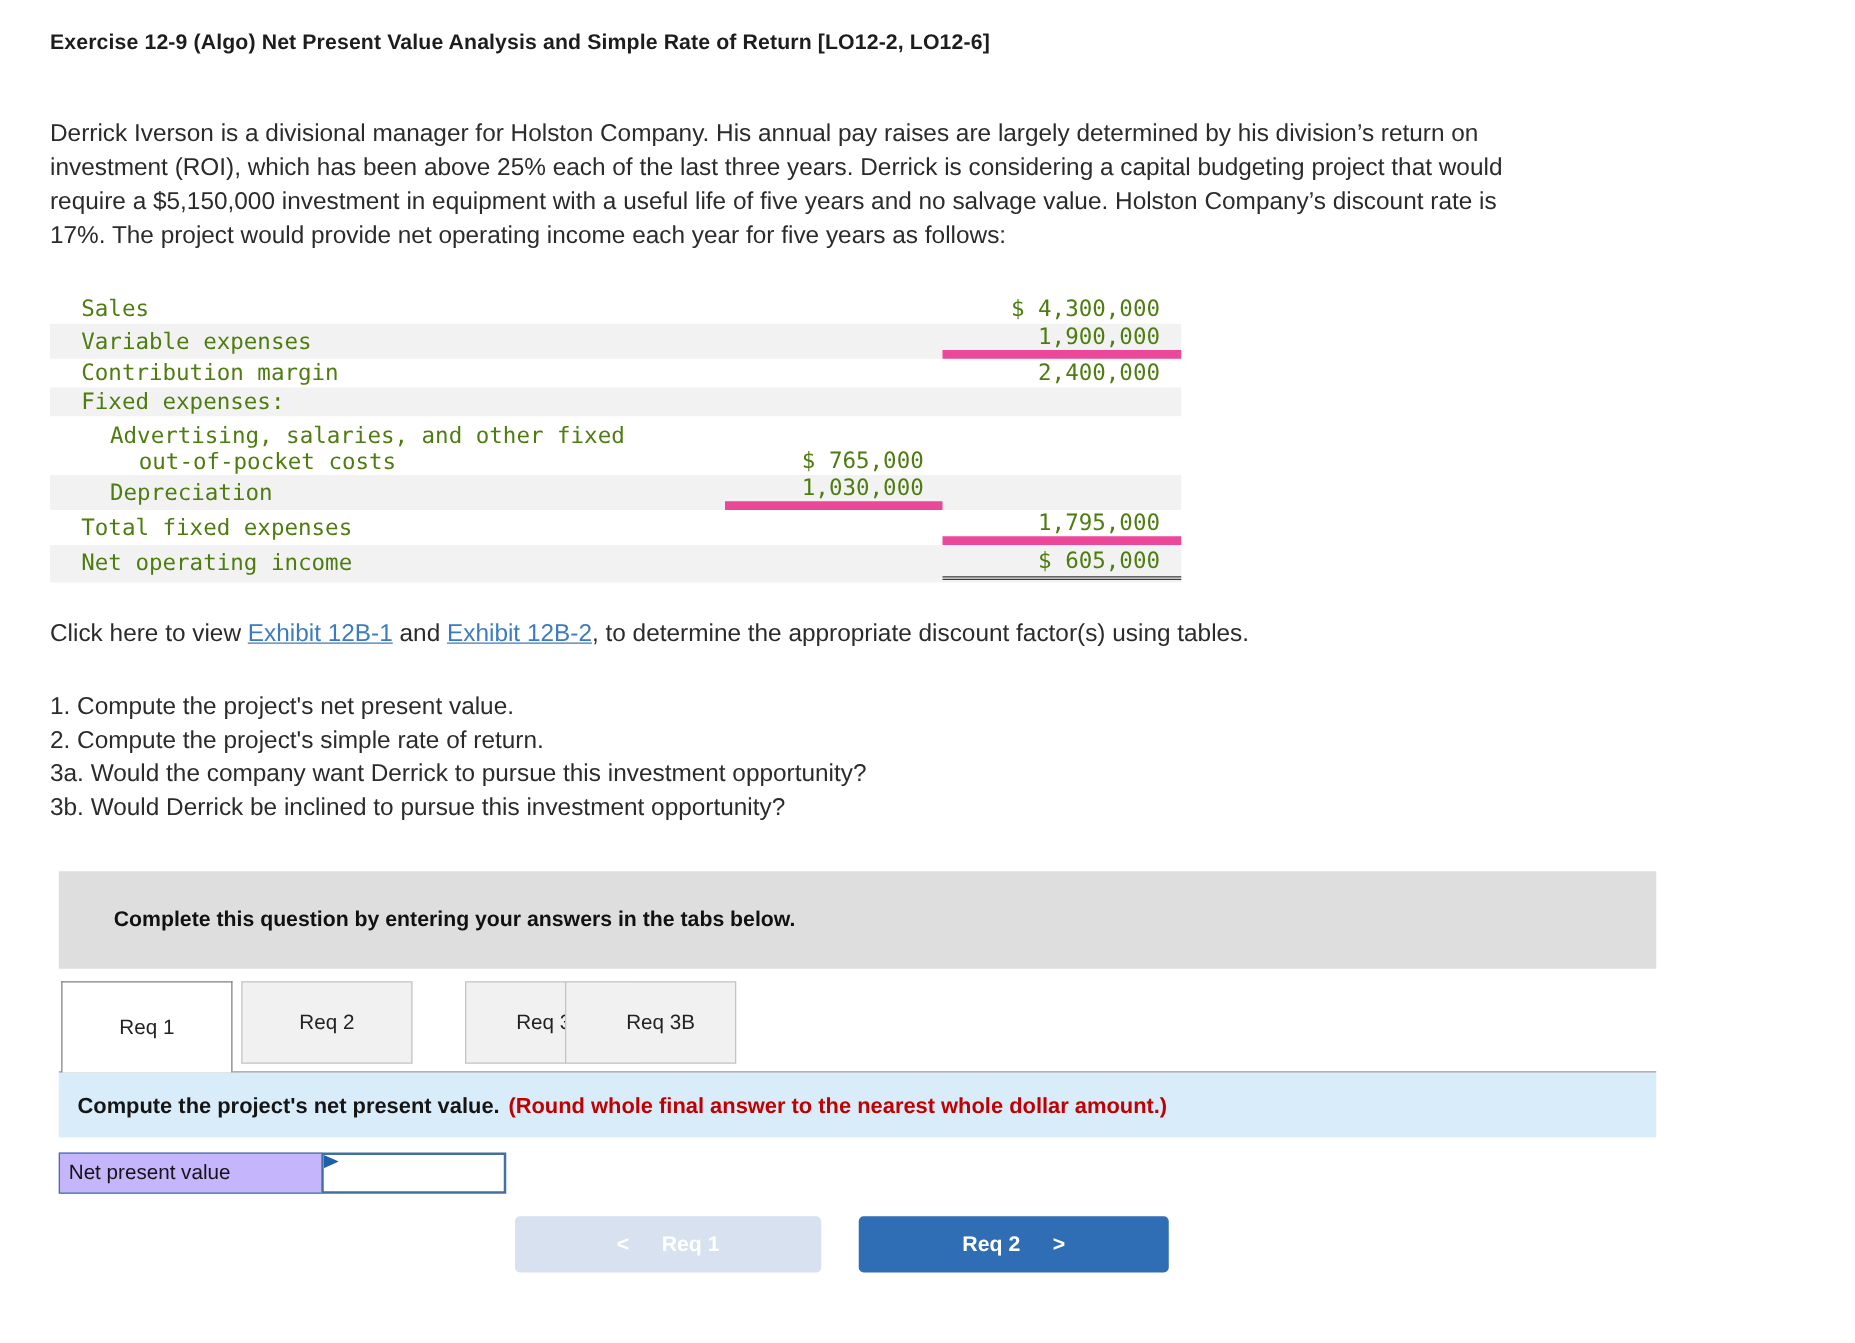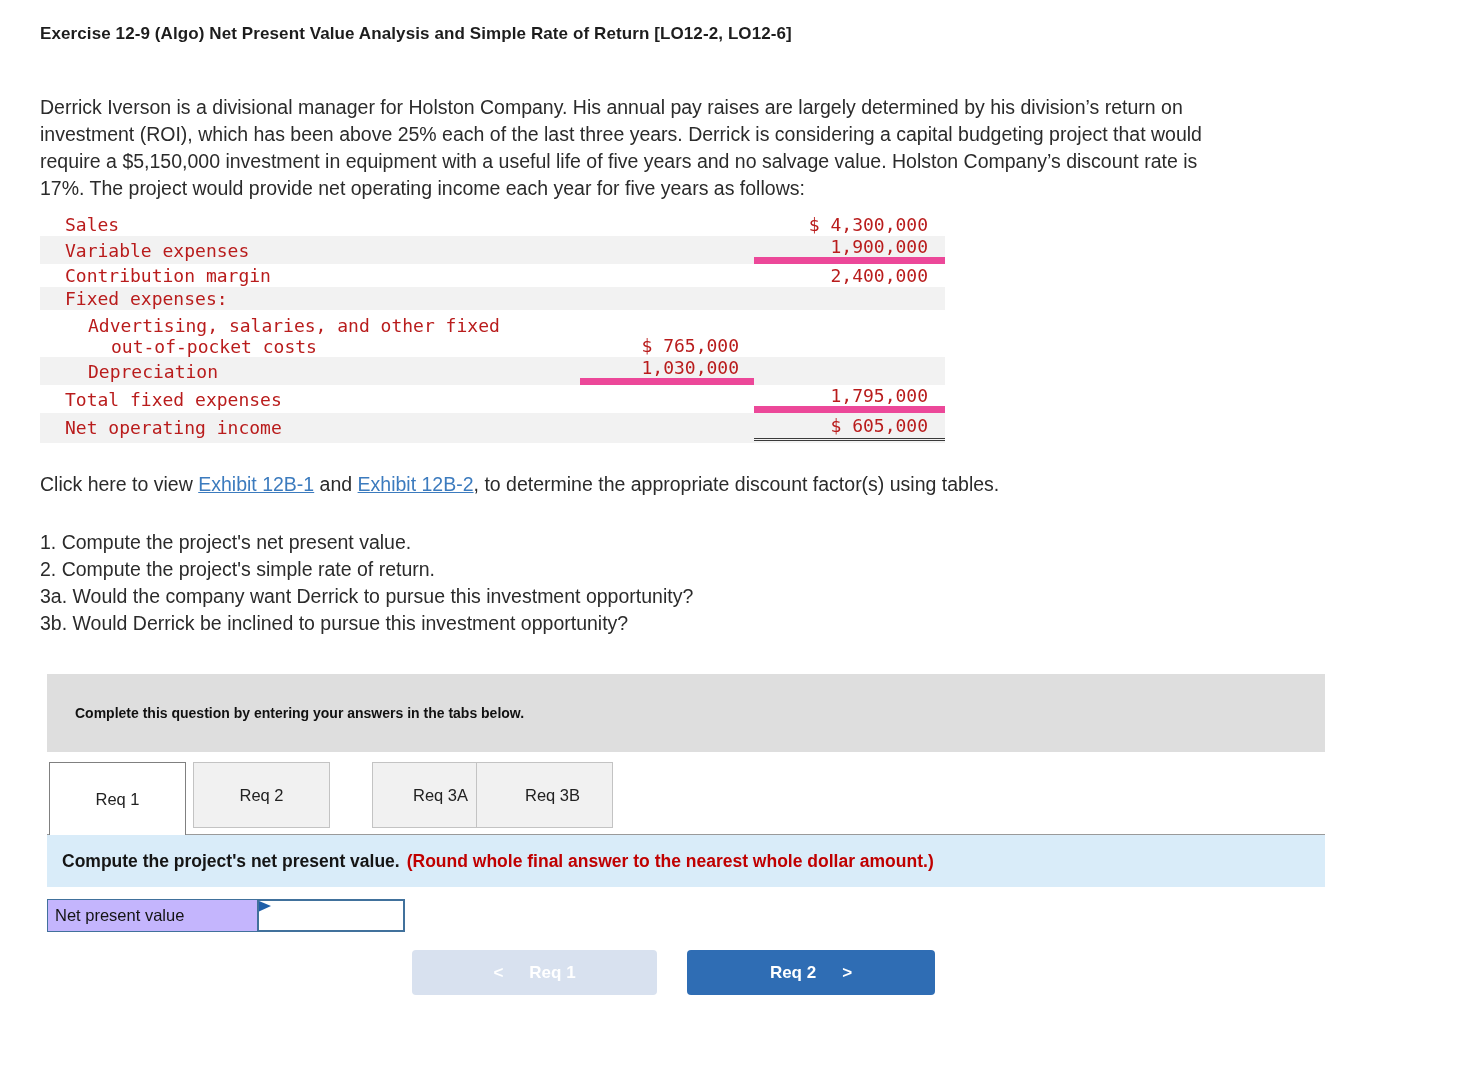--- a/index.html
+++ b/index.html
@@ -18,24 +18,24 @@
     font-size:17px; font-weight:bold; color:#1d1d1d;
     letter-spacing:0.1px;
   }
 
   
   .intro { margin-top:50px; font-size:19.5px; line-height:27px; color:#2b2b2b; }
   .intro-line { white-space:nowrap; }
 
   
   .fin-table {
-    margin-top:11px;
+    margin-top:34px;
     width:905px;
     font-family:"DejaVu Sans Mono", monospace;
-    font-size:18px; color:#b91c1c;
+    font-size:18px; color:#4d7c0f;
   }
   .frow { display:flex; align-items:center; min-height:23px; }
   .frow.shade { background:#f2f2f2; }
   .frow.tall { min-height:47px; align-items:flex-end; }
   .frow.last { min-height:30px; padding-bottom:2px; }
   .fcell-label { width:540px; padding-left:25px; }
   .fcell-label.ind1 { padding-left:48px; }
   .ind2 { padding-left:23px; }
   .fcell-mid  { width:174px; text-align:right; padding-right:15px; align-self:stretch; display:flex; align-items:center; justify-content:flex-end; }
   .fcell-right{ width:191px; text-align:right; padding-right:17px; align-self:stretch; display:flex; align-items:center; justify-content:flex-end; }
@@ -50,22 +50,22 @@
   
   .required { margin-top:33px; font-size:19.5px; line-height:27px; }
   .req-head { font-weight:bold; color:#1d1d1d; }
   .req-item { color:#2b2b2b; }
 
   
   .panel { margin-left:7px; margin-top:37px; width:1278px; }
   .complete-box {
     background:#dedede; height:78px;
     display:flex; align-items:center;
-    padding-left:28px;
-    font-size:14px; font-weight:bold; color:#111;
+    padding-left:44px;
+    font-size:17px; font-weight:bold; color:#111;
   }
 
   
   .tabs { position:relative; height:73px; margin-top:10px; }
   .tabs::after {
     content:""; position:absolute; left:0; right:0; bottom:0;
     border-bottom:1px solid #9a9a9a;
   }
   .tab {
     position:absolute; top:0;
@@ -75,21 +75,21 @@
     font-size:16.5px; color:#222; cursor:pointer;
   }
   .tab.active {
     height:73px; background:#ffffff;
     border:1px solid #808080; border-bottom:none;
     z-index:2;
   }
   .tab:nth-child(1){ left:2px; }
   .tab:nth-child(2){ left:146px; }
   .tab:nth-child(3){ left:289px;margin-left:36px; }
-  .tab:nth-child(4){ left:429px;padding-left:16px; }
+  .tab:nth-child(4){ left:405px;padding-left:16px; }
 
   
   .question-bar {
     background:#d9ecf9; height:52px;
     display:flex; align-items:center;
     padding-left:15px; font-size:17.5px; font-weight:600;
   }
   .q-black { color:#151515; }
   .q-red { color:#c00000; margin-left:7px; }
 

